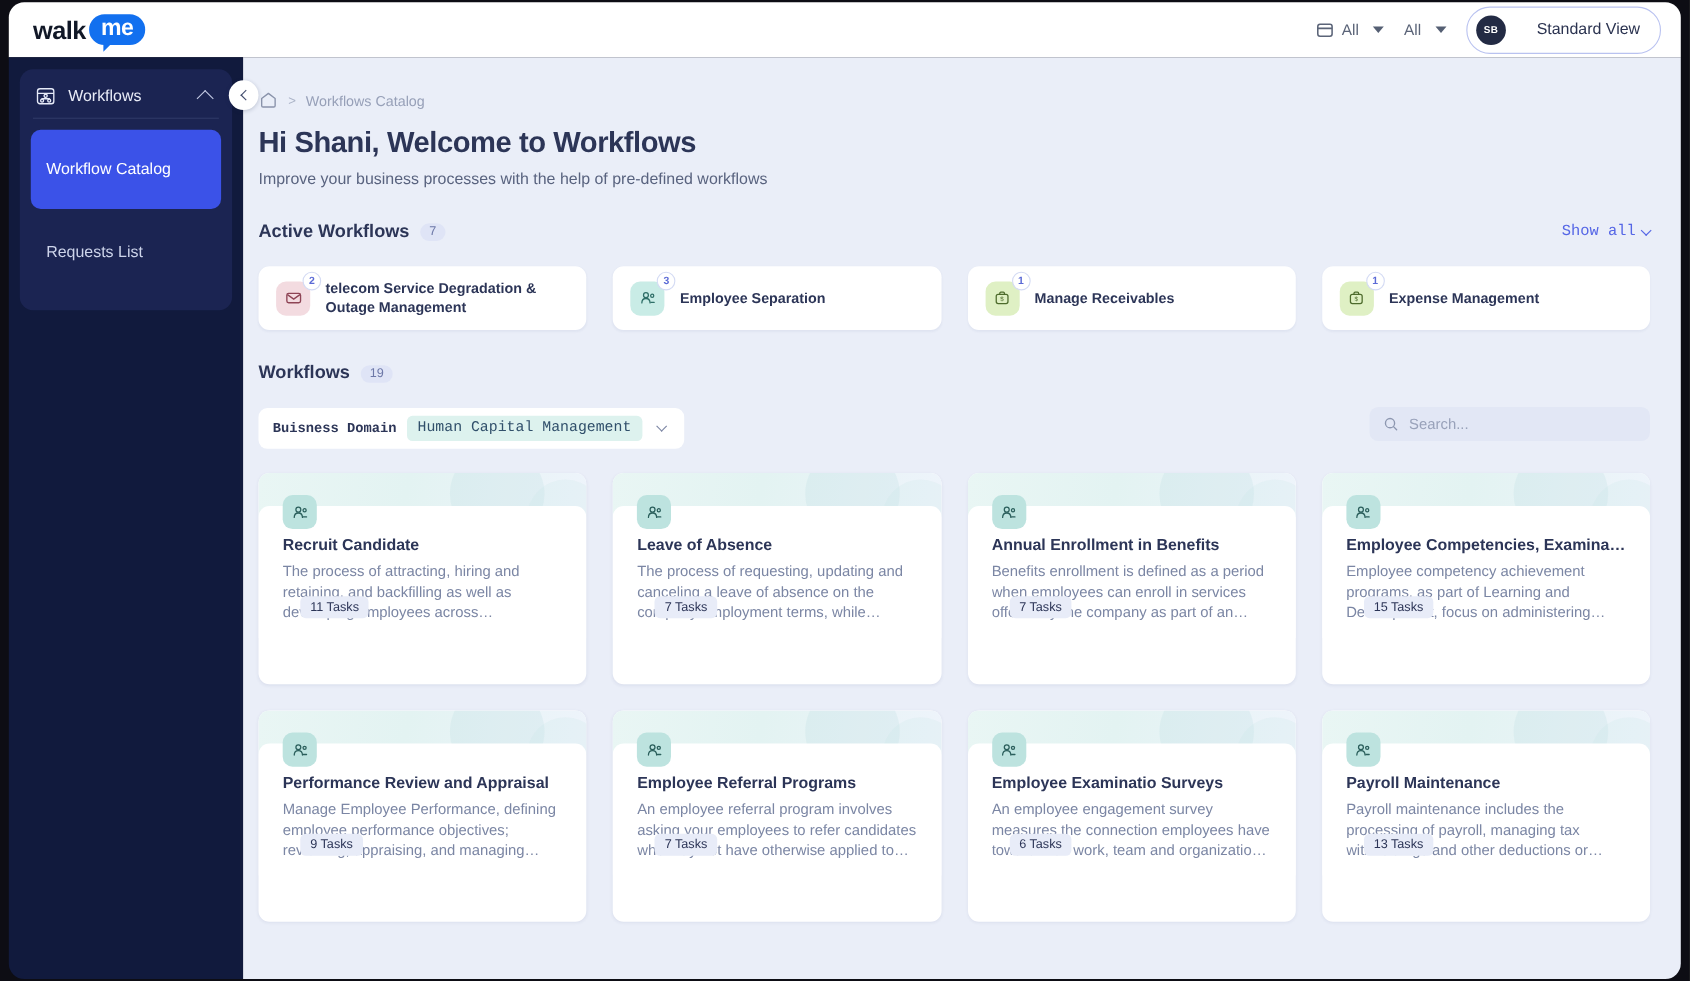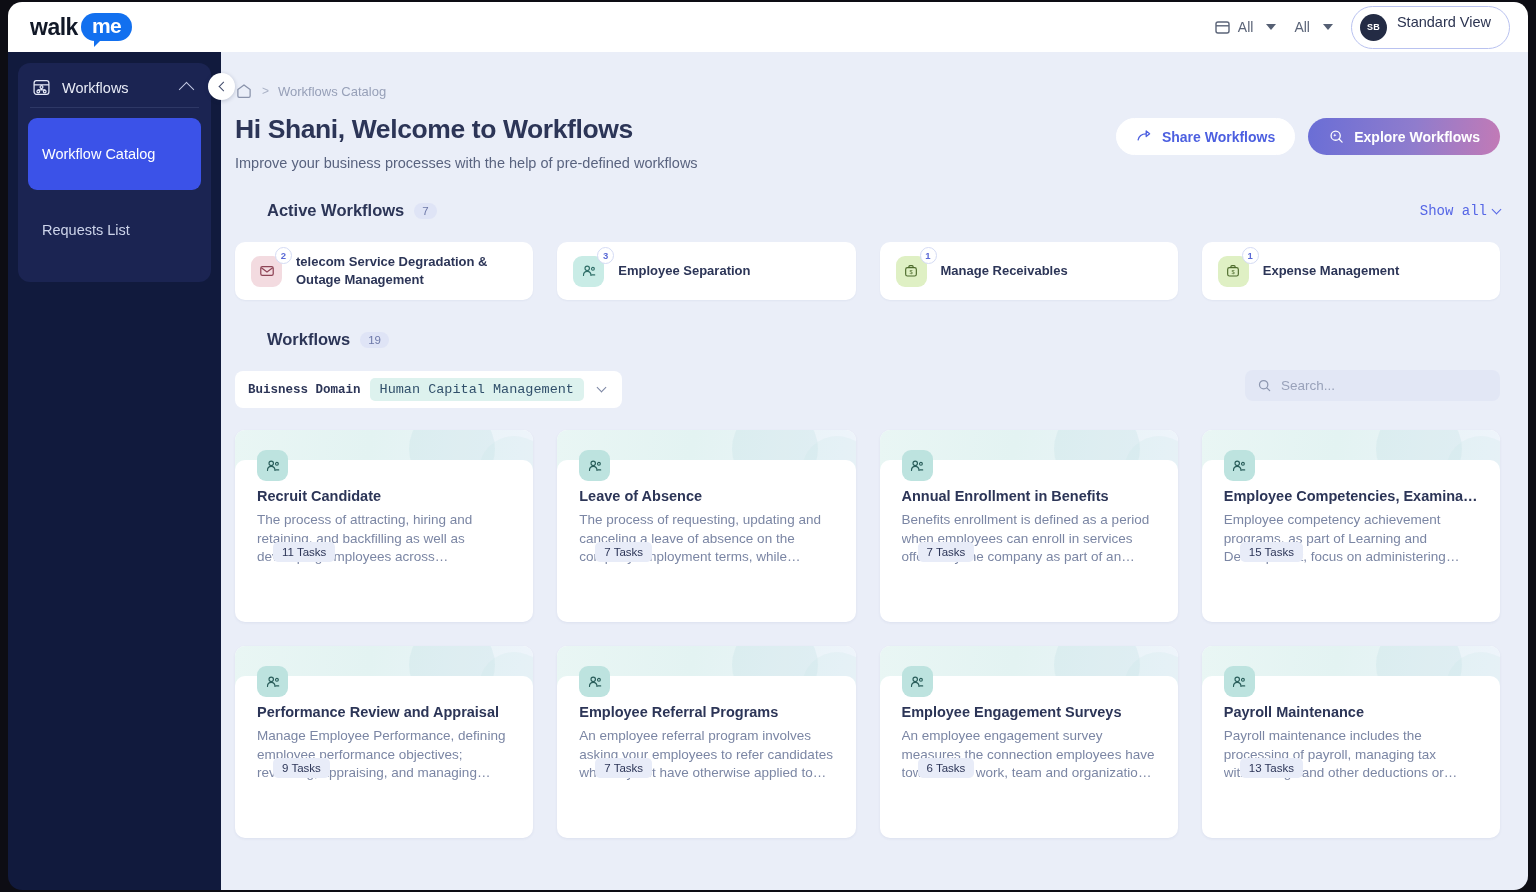--- a/index.html
+++ b/index.html
@@ -71,21 +71,21 @@
   }
   .hdr-select .caret {
     width: 0; height: 0;
     border-left: 5px solid transparent;
     border-right: 5px solid transparent;
     border-top: 6px solid #555f73;
     margin-left: 6px;
   }
 
   .view-btn {
-    display: flex; align-items: flex-start; gap: 10px;
+    display: flex; align-items: center; gap: 28px;
     border: 1.3px solid #b9c2f0;
     border-radius: 22px;
     padding: 7px 18px 7px 8px;
     background: #fff;
     font-size: 14.5px;
     color: #2b3350;
     font-weight: 500;
   }
   .avatar {
     width: 27px; height: 27px;
@@ -207,21 +207,21 @@
     border-radius: 20px;
     padding: 10px 20px;
     color: #ffffff;
     font-size: 14px; font-weight: 600;
   }
 
   .sec-head {
     display: flex; align-items: center; justify-content: space-between;
     margin-top: 30px;
   }
-  .sec-title-wrap { display: flex; align-items: center; gap: 10px; margin-left: 32px; }
+  .sec-title-wrap { display: flex; align-items: center; gap: 10px; }
   .sec-title { font-size: 16.5px; font-weight: 700; color: #2c3557; }
   .sec-count {
     background: #dfe4f6; color: #6d78a8;
     font-size: 11.5px; border-radius: 10px;
     padding: 2px 8px;
   }
   .show-all {
     color: #5566e6; font-size: 14px; font-weight: 500;
     display: flex; align-items: center; gap: 6px; font-family: Liberation Mono, monospace;
   }
@@ -475,41 +475,20 @@
       </span>
       <span class="bc-sep">&gt;</span>
       <span>Workflows Catalog</span>
     </div>
 
     <div class="title-row">
       <div>
         <div class="page-title">Hi Shani, Welcome to Workflows</div>
         <div class="page-sub">Improve your business processes with the help of pre-defined workflows</div>
       </div>
-      <div class="title-actions">
-        <div class="btn-share">
-          <span>
-            <svg width="17" height="17" viewBox="0 0 20 20" fill="none" stroke="#4c5fe0" stroke-width="1.5" stroke-linecap="round" stroke-linejoin="round">
-              <path d="M2.5 14 C3.5 8.5 7.5 6.8 12 6.8"></path>
-              <path d="M12 3.5 L16 6.8 L12 10.1 Z"></path>
-            </svg>
-          </span>
-          <span>Share Workflows</span>
-        </div>
-        <div class="btn-explore">
-          <span>
-            <svg width="17" height="17" viewBox="0 0 20 20" fill="none" stroke="#ffffff" stroke-width="1.5" stroke-linecap="round">
-              <circle cx="9" cy="9" r="5.4"></circle>
-              <line x1="13" y1="13" x2="16.6" y2="16.6"></line>
-              <path d="M8 6.6 L8.7 8 L10 8.5 L8.7 9.1 L8 10.4 L7.4 9.1 L6.1 8.5 L7.4 8 Z" fill="#ffffff" stroke="none"></path>
-            </svg>
-          </span>
-          <span>Explore Workflows</span>
-        </div>
-      </div>
     </div>
 
     <div class="sec-head">
       <div class="sec-title-wrap">
         <span class="sec-title">Active Workflows</span>
         <span class="sec-count">7</span>
       </div>
       <div class="show-all">
         <span>Show all</span>
         <span class="cv"></span>
@@ -701,21 +680,21 @@
         <div class="wf-band"></div>
         <div class="wf-icon">
           <svg width="16" height="16" viewBox="0 0 18 18" fill="none" stroke="#2b5f5c" stroke-width="1.3" stroke-linecap="round">
             <circle cx="7" cy="6" r="2.5"></circle>
               <path d="M2.8 14 C2.8 10.9 4.7 9.4 7 9.4 C9.3 9.4 11.2 10.9 11.2 14"></path>
             <circle cx="13.4" cy="6.6" r="1.6"></circle>
               <path d="M12 13.4 H15.4"></path>
           </svg>
         </div>
         <div class="wf-body">
-          <div class="wf-title">Employee Engagement Surveys</div>
+          <div class="wf-title">Employee Examinatio Surveys</div>
           <div class="wf-desc">An employee engagement survey measures the connection employees have toward their work, team and organization, and examine...</div>
           <div class="wf-tasks">6 Tasks</div>
         </div>
       </div>
 
       <div class="wf-card">
         <div class="wf-band"></div>
         <div class="wf-icon">
           <svg width="16" height="16" viewBox="0 0 18 18" fill="none" stroke="#2b5f5c" stroke-width="1.3" stroke-linecap="round">
             <circle cx="7" cy="6" r="2.5"></circle>

